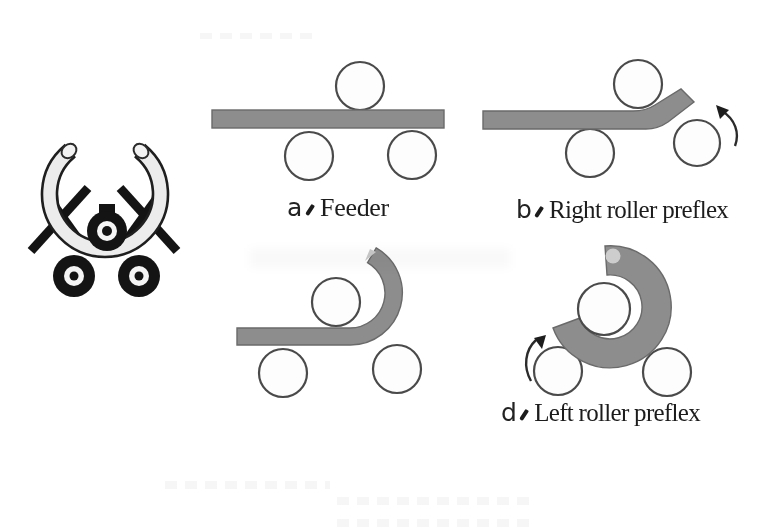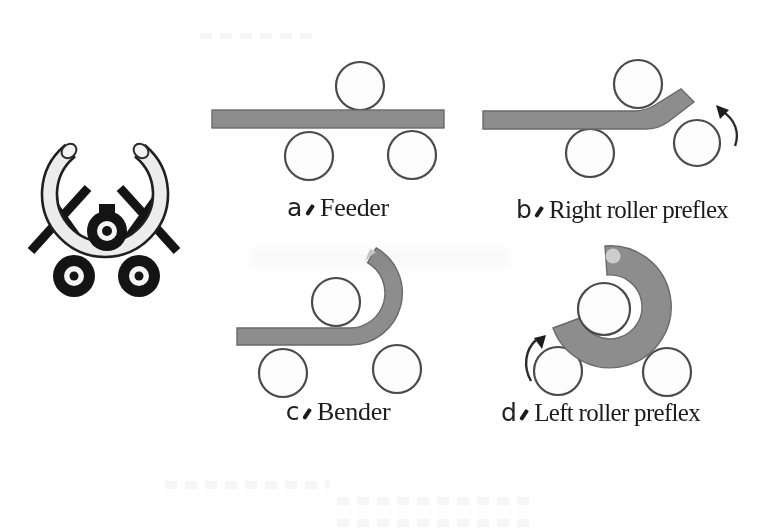--- a/index.html
+++ b/index.html
@@ -115,23 +115,20 @@
   </svg>
 
   <div class="caption tight" style="left:492px; top:195px; width:260px">
     <span class="cap-prefix">b</span><span class="cap-tick"></span><span class="cap-name semib">Right roller preflex</span>
   </div>
 
   <div class="caption" style="left:240px; top:193px; width:196px">
     <span class="cap-prefix">a</span><span class="cap-tick"></span><span class="cap-name">Feeder</span>
   </div>
 
-  <div class="caption" style="left:240px; top:397px; width:196px">
-    <span class="cap-prefix">c</span><span class="cap-tick"></span><span class="cap-name">Bender</span>
-  </div>
 
   <div class="caption tight" style="left:468px; top:398px; width:265px">
     <span class="cap-prefix">d</span><span class="cap-tick"></span><span class="cap-name">Left roller preflex</span>
   </div>
 
   <div class="wm-strip" style="left:200px; top:33px;  width:120px; height:6px"></div>
   <div class="wm-band" style="left:250px; top:248px; width:260px; height:20px"></div>
   <div class="wm-strip" style="left:165px; top:481px; width:165px"></div>
   <div class="wm-strip" style="left:337px; top:497px; width:200px"></div>
   <div class="wm-strip" style="left:337px; top:519px; width:200px"></div>

